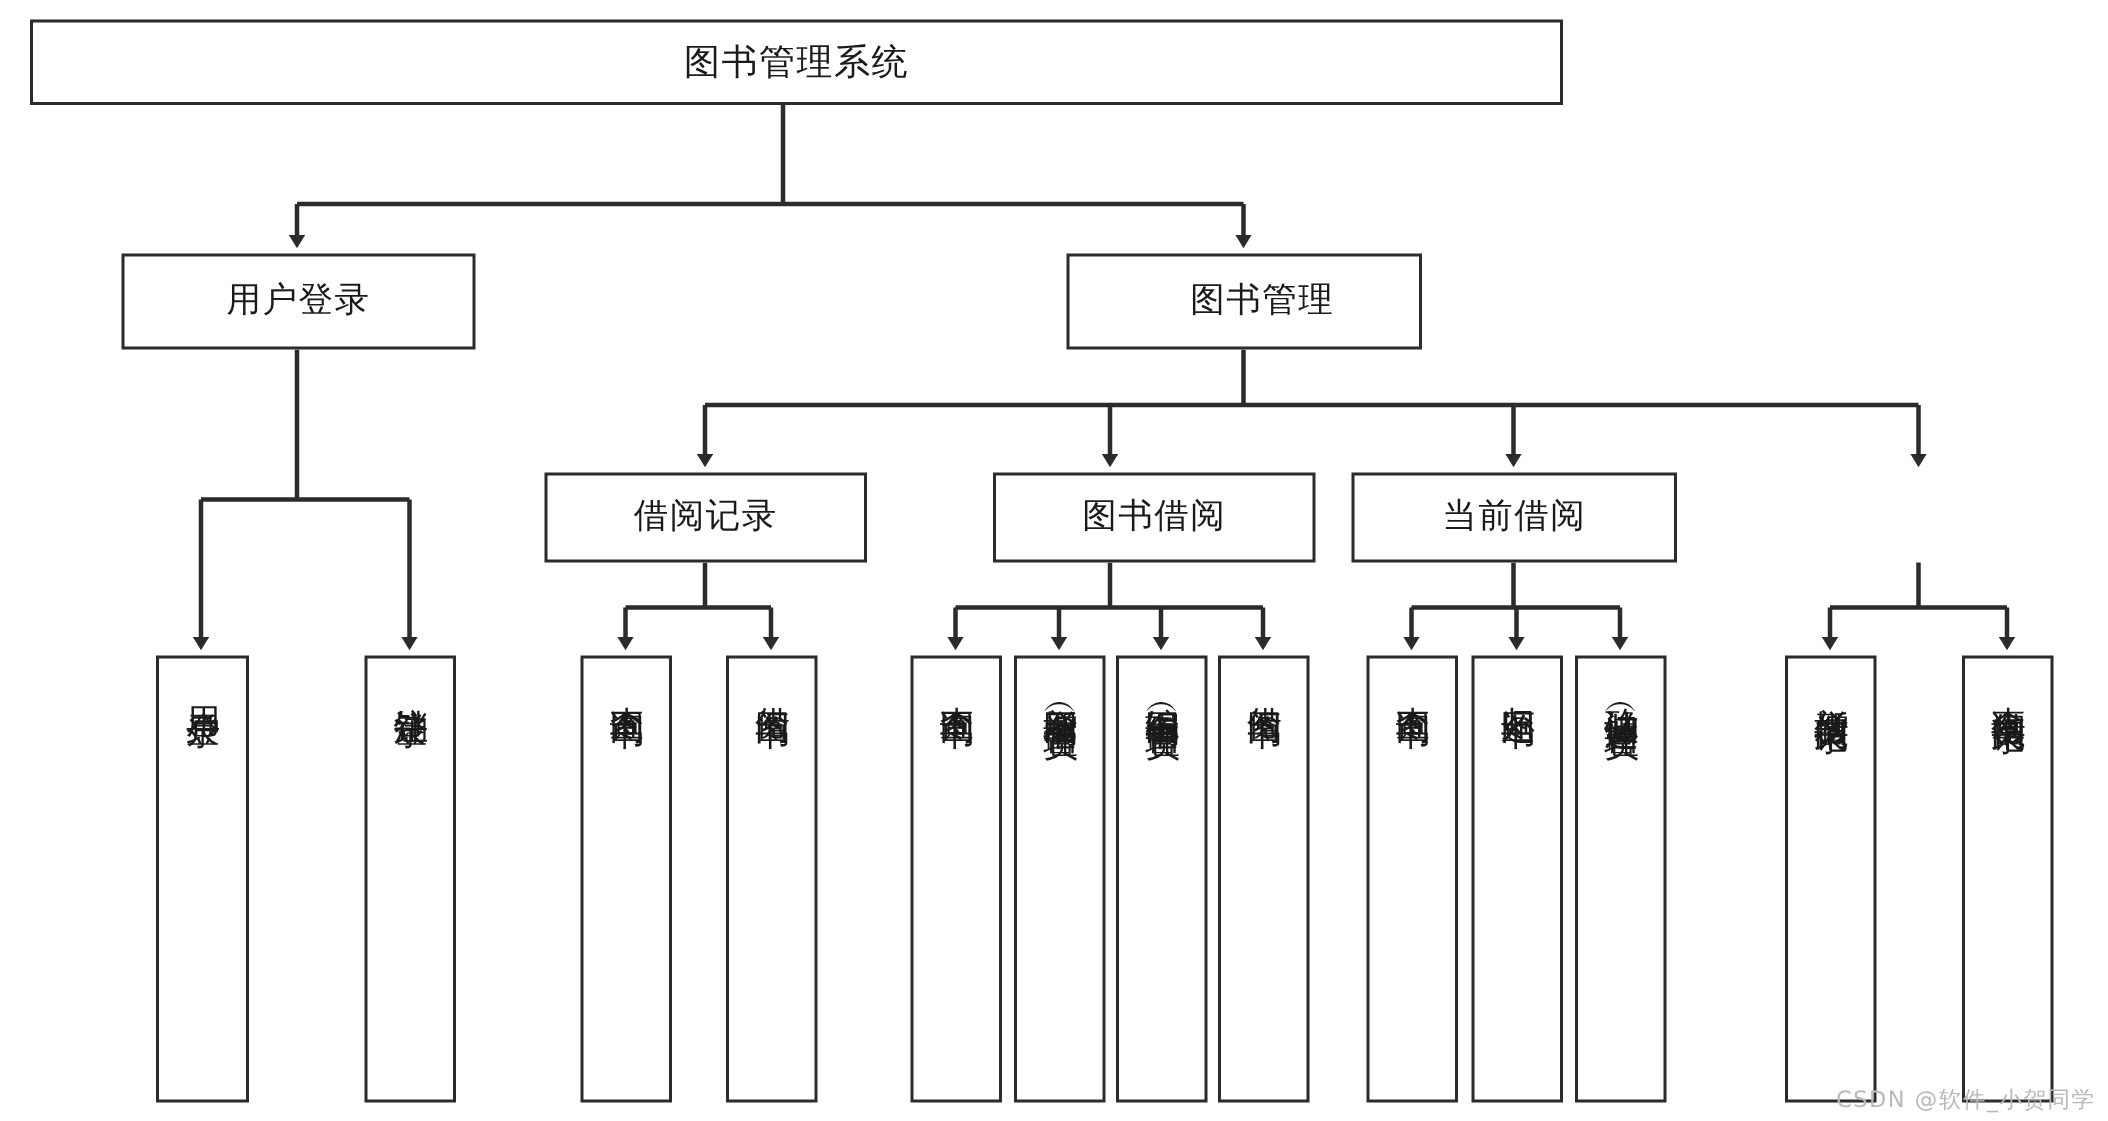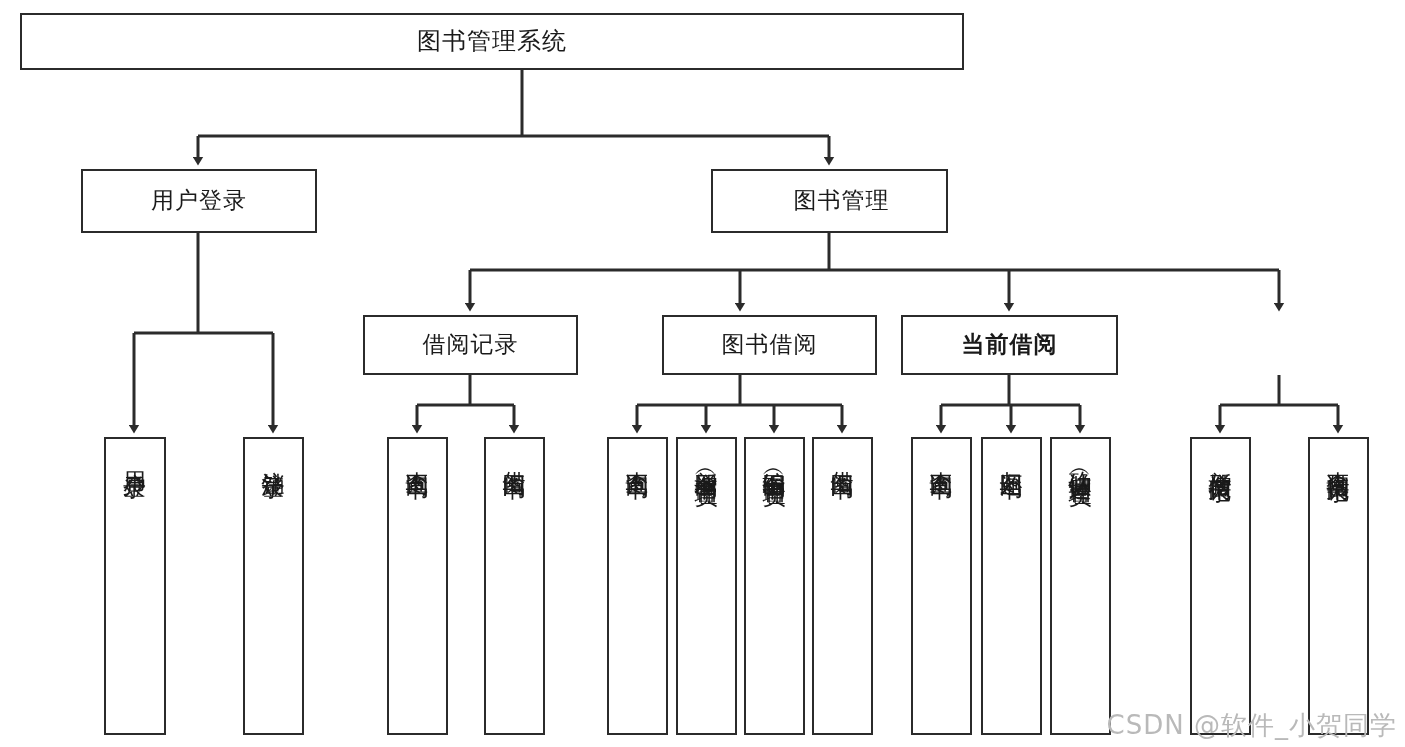--- a/index.html
+++ b/index.html
@@ -53,21 +53,21 @@
     letter-spacing: 2px;
     white-space: nowrap;
   }
   .node-root {
     font-size: 24px;
   }
   .watermark {
     position: absolute;
     right: 8px;
     bottom: 4px;
-    font-size: 26px;
+    font-size: 15px;
     color: #b9b9b9;
     letter-spacing: 1px;
     white-space: nowrap;
     pointer-events: none;
   }
 </style>
 </head>
 <body>
 
 <div id="diagram-root">
@@ -108,38 +108,38 @@
         <line x1="941" y1="405" x2="941" y2="426" marker-end="url(#arrowhead)"></line>
         <line x1="1011" y1="405" x2="1011" y2="426" marker-end="url(#arrowhead)"></line>
         <line x1="1080" y1="405" x2="1080" y2="426" marker-end="url(#arrowhead)"></line>
         <line x1="1279" y1="375" x2="1279" y2="405"></line>
         <line x1="1220" y1="405" x2="1338" y2="405"></line>
         <line x1="1220" y1="405" x2="1220" y2="426" marker-end="url(#arrowhead)"></line>
         <line x1="1338" y1="405" x2="1338" y2="426" marker-end="url(#arrowhead)"></line>
       </g>
   </svg>
 
-  <div class="node node-h node-root" style="left: 20px; top: 13px; width: 944px; height: 57px;">
+  <div class="node node-h node-root" style="left: 20px; top: 13px; width: 1022px; height: 57px;">
     <span>图书管理系统</span>
   </div>
 
   <div class="node node-h" style="left: 81px; top: 169px; width: 236px; height: 64px;">
     <span>用户登录</span>
   </div>
   <div class="node node-h" style="left: 711px; top: 169px; width: 237px; height: 64px; padding-left: 24px;">
     <span>图书管理</span>
   </div>
 
   <div class="node node-h" style="left: 363px; top: 315px; width: 215px; height: 60px;">
     <span>借阅记录</span>
   </div>
   <div class="node node-h" style="left: 633px; top: 315px; width: 215px; height: 60px; margin-left: 29px;">
     <span>图书借阅</span>
   </div>
-  <div class="node node-h" style="left: 901px; top: 315px; width: 217px; height: 60px; font-weight: bold;">
+  <div class="node node-h" style="left: 901px; top: 315px; width: 217px; height: 60px;">
     <span>当前借阅</span>
   </div>
 
   <div class="node node-v" style="left: 104px; top: 437px; width: 62px; height: 298px;">
     <span class="vlabel">用户登录</span>
   </div>
   <div class="node node-v" style="left: 243px; top: 437px; width: 61px; height: 298px;">
     <span class="vlabel">注销登录</span>
   </div>
   <div class="node node-v" style="left: 387px; top: 437px; width: 61px; height: 298px;">

